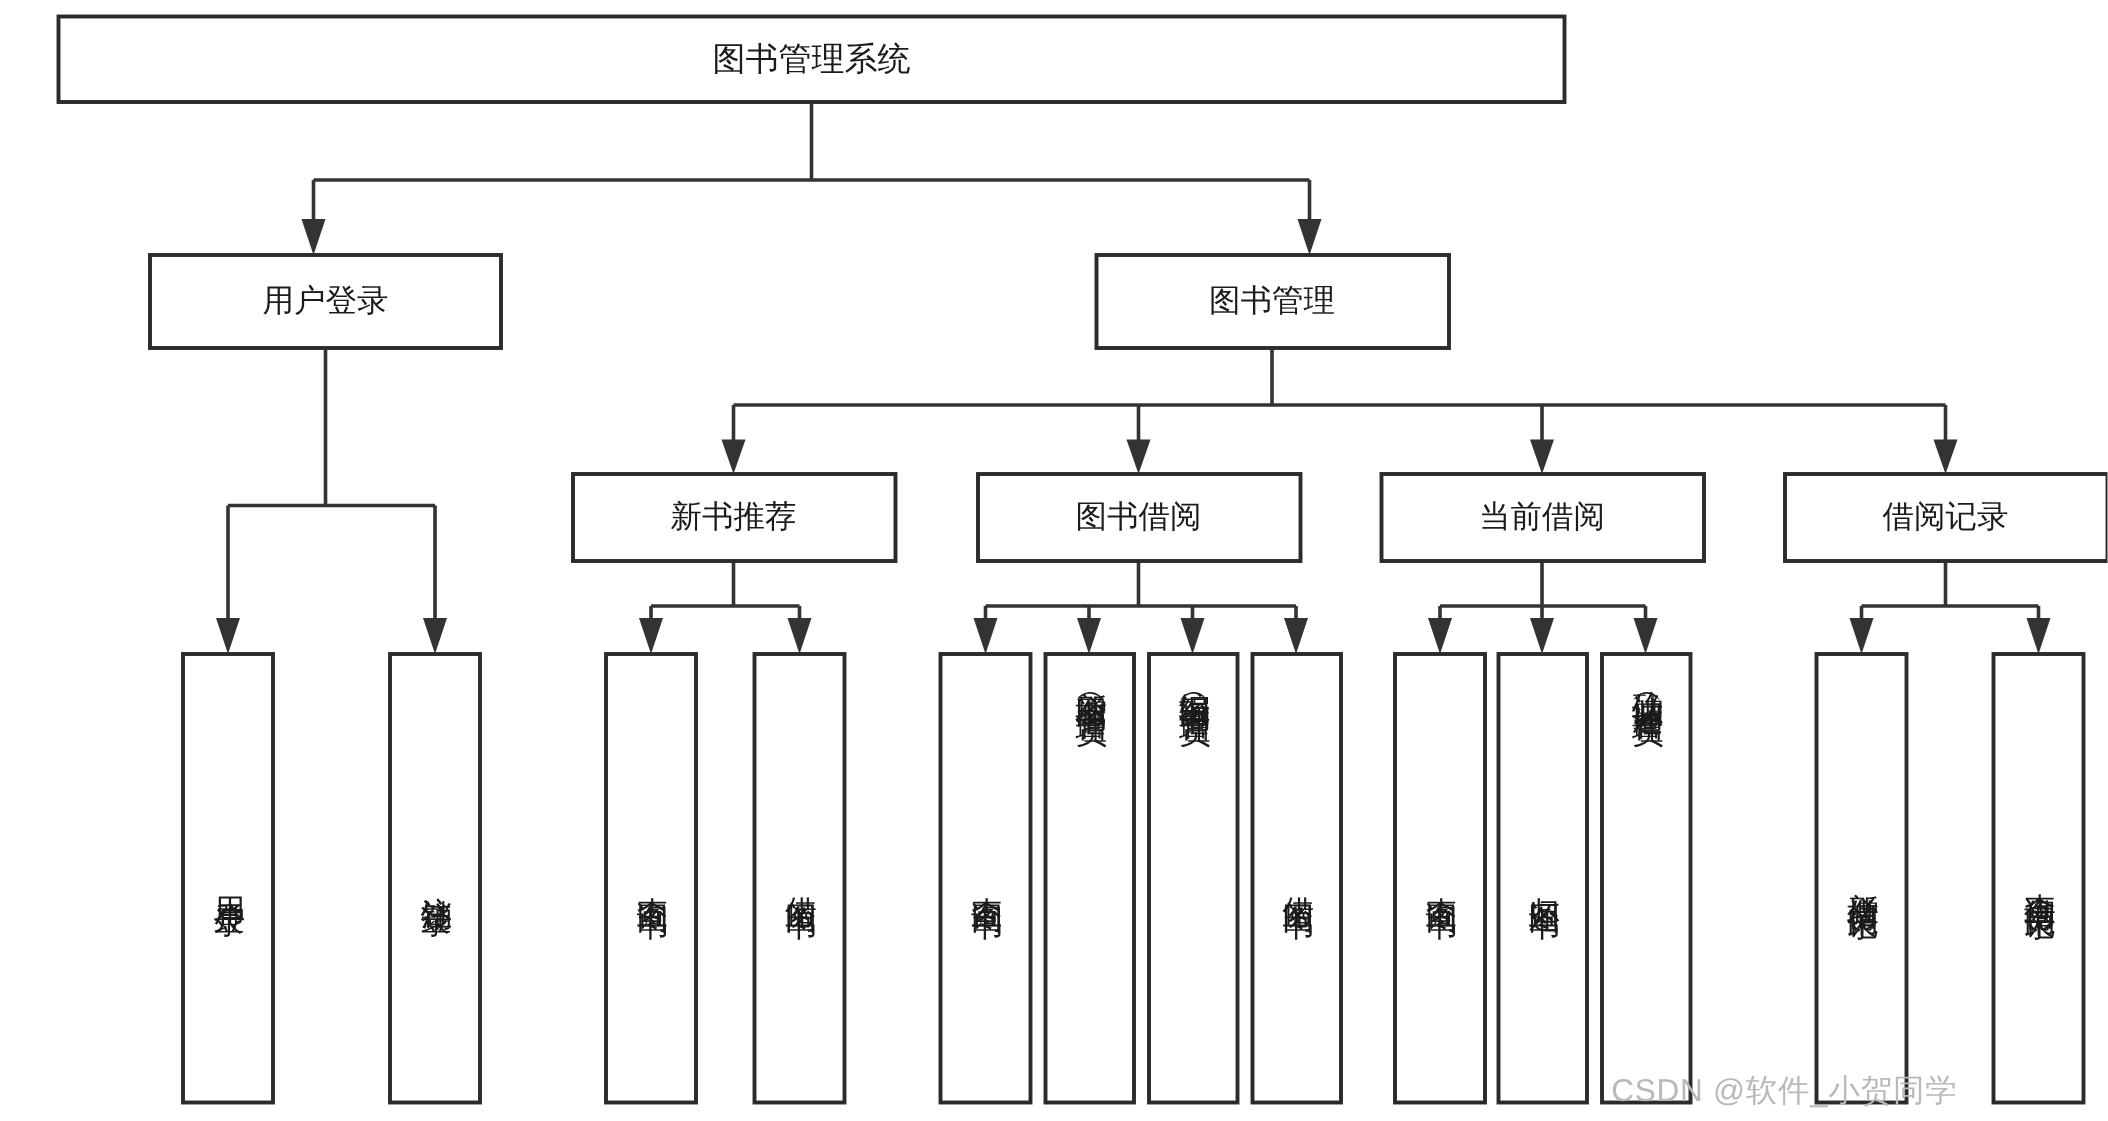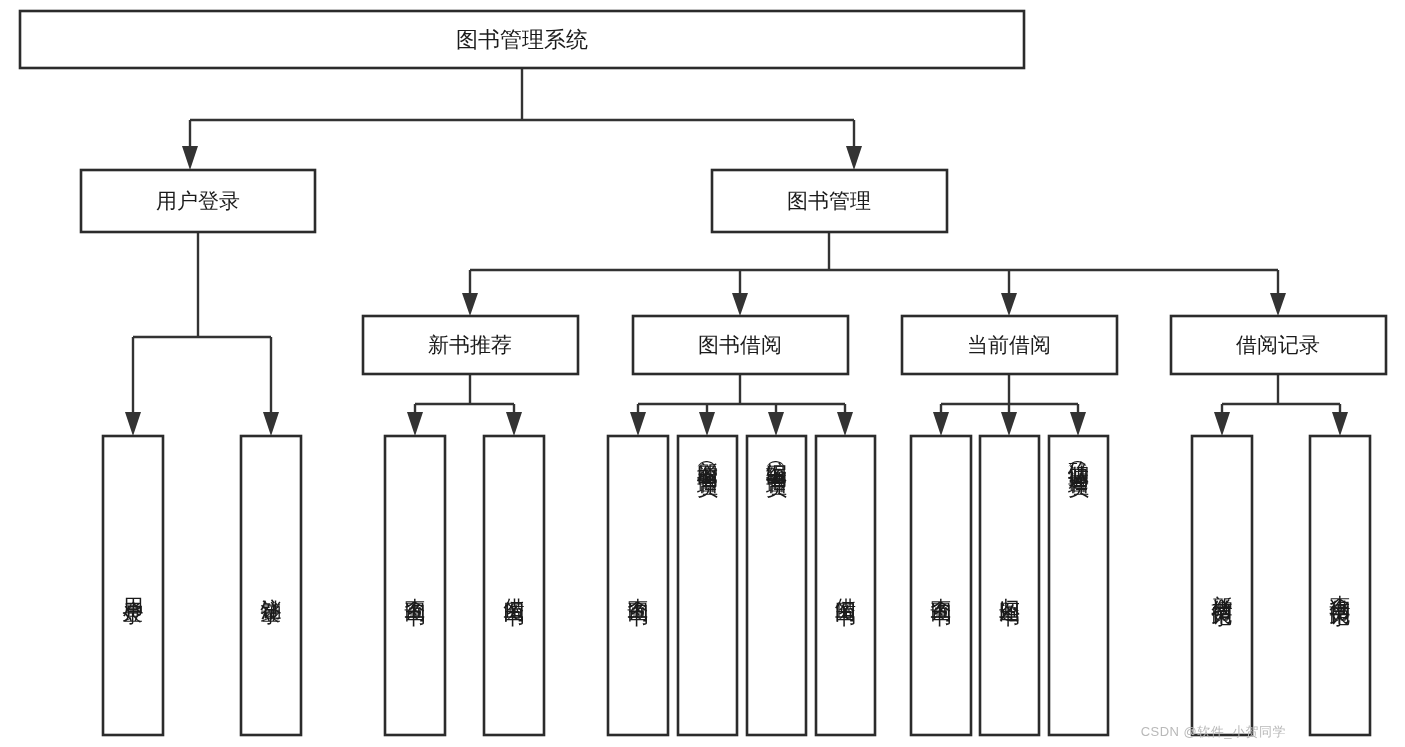--- a/index.html
+++ b/index.html
@@ -12,20 +12,21 @@
     width: 1405px;
     height: 747px;
     font-family: "Liberation Sans", "DejaVu Sans", sans-serif;
     overflow: hidden;
   }
   #diagram-root {
     position: relative;
     width: 1300px;
     height: 747px;
     background: #ffffff;
+    margin-left: 19px;
   }
   svg.diagram-canvas {
     position: absolute;
     top: 0;
     left: 0;
     width: 1405px;
     height: 747px;
     display: block;
   }
   .node-rect {
@@ -73,21 +74,21 @@
     letter-spacing: 2.5px;
     color: #1b1b1b;
     white-space: nowrap;
     text-align: center;
   }
   .watermark {
     position: absolute;
     right: 14px;
     bottom: 6px;
     font-family: "Liberation Sans", "DejaVu Sans", sans-serif;
-    font-size: 13px;
+    font-size: 21px;
     color: #b9b9b9;
     letter-spacing: 0.5px;
     user-select: none;
     white-space: nowrap;
   }
 </style>
 </head>
 <body>
 
 <div id="diagram-root">

